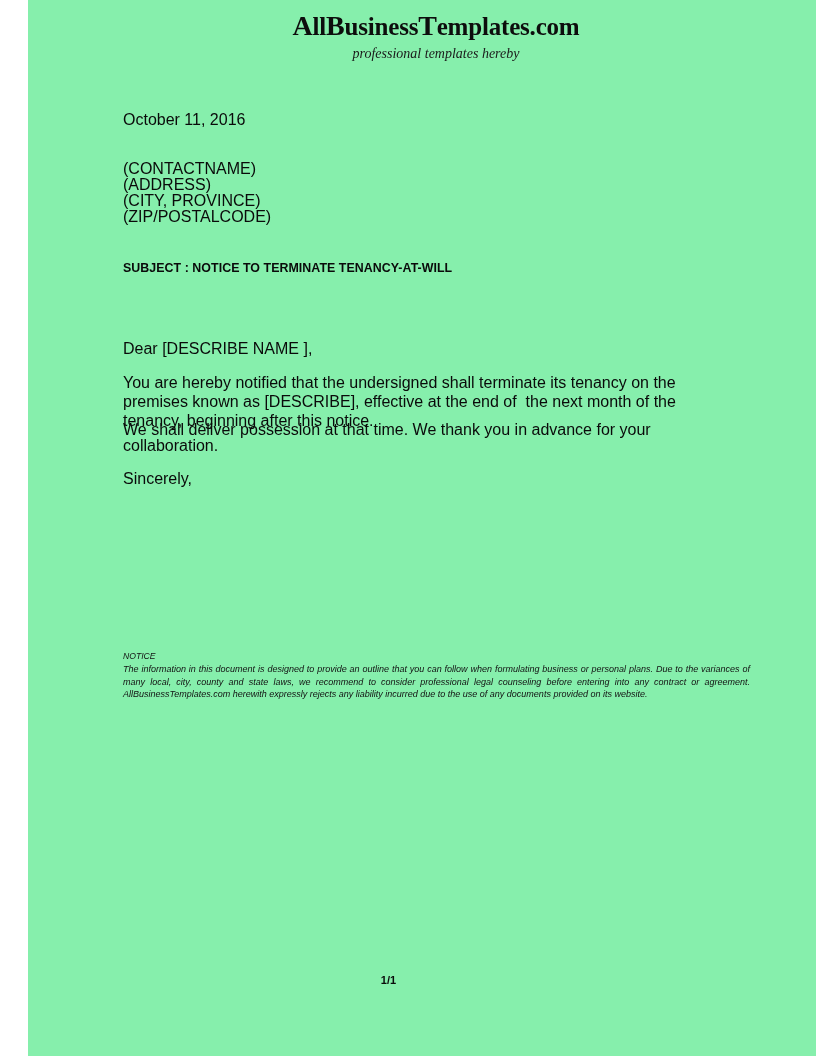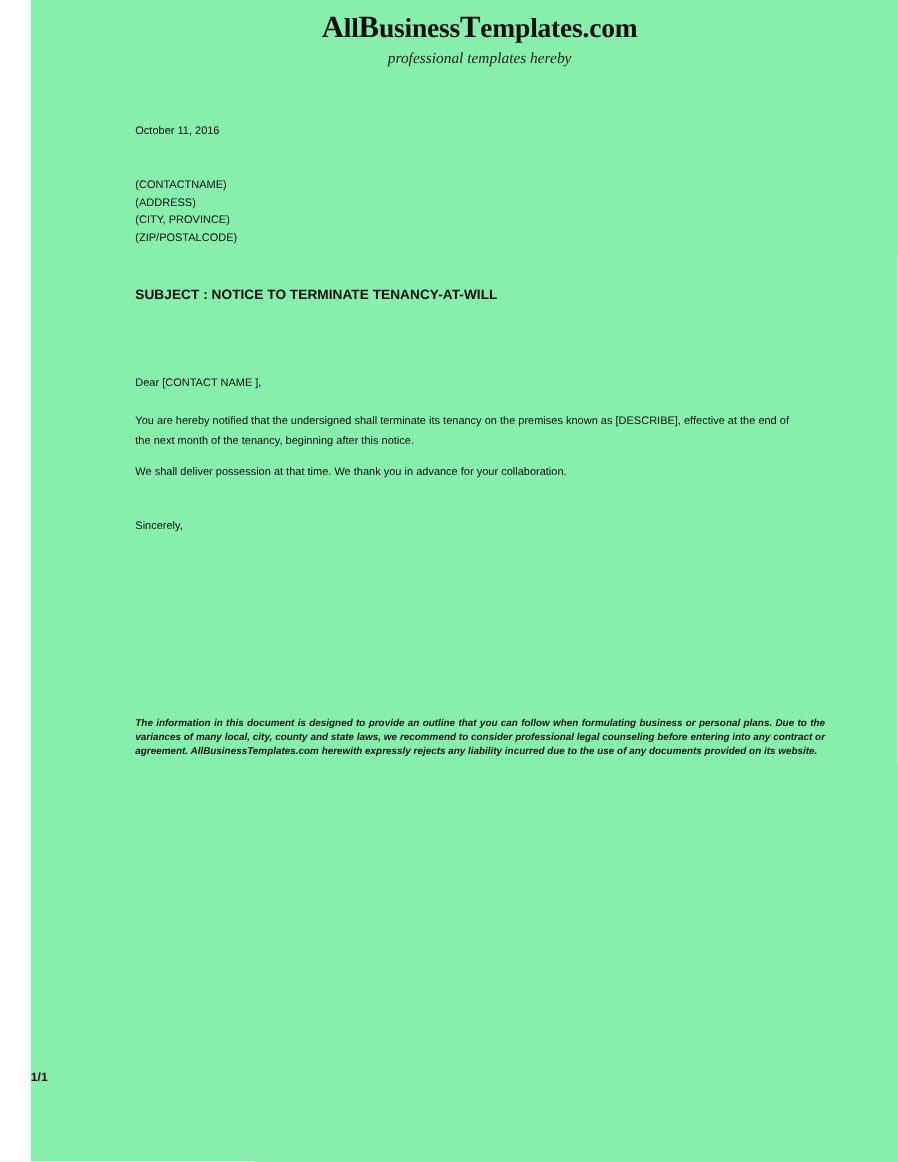--- a/index.html
+++ b/index.html
@@ -42,21 +42,21 @@
     font-size: 14px;
     line-height: 18px;
     margin-top: 4px;
     color: #1a1a1a;
   }
 
   
   .blk {
     position: absolute;
     left: 95px;
-    font-size: 10px;
+    font-size: 16px;
     line-height: 16px;
     color: #0a0a0a;
     white-space: pre-wrap;
   }
   .date-line   { top: 112px; }
   .address     { top: 161px; }
   .subject     { top: 260px; font-weight: bold; font-size: 12.4px; letter-spacing: 0.05px; }
   .salutation  { top: 341px; }
   .para-1      { top: 373px; width: 604px; line-height: 19px; }
   .para-2      { top: 422px; width: 604px; }
@@ -72,34 +72,34 @@
   }
   .notice-label {
     font-size: 8.6px;
     font-style: italic;
     line-height: 12px;
     color: #121212;
   }
   .notice-body {
     font-size: 9px;
     font-style: italic;
-    font-weight: bold;
+    font-weight: normal;
     line-height: 12.6px;
     text-align: justify;
     color: #121212;
     margin-top: 1px;
   }
 
   
   .page-number {
     position: absolute;
     top: 974px;
     left: 0;
     width: 721px;
-    text-align: left;
+    text-align: center;
     font-size: 11px;
     font-weight: bold;
     color: #0a0a0a;
   }
 </style>
 </head>
 <body>
 
 <div class="page">
 
@@ -110,28 +110,29 @@
 
   <div class="blk date-line">October 11, 2016</div>
 
   <div class="blk address">(CONTACTNAME)
 (ADDRESS)
 (CITY, PROVINCE)
 (ZIP/POSTALCODE)</div>
 
   <div class="blk subject">SUBJECT : NOTICE TO TERMINATE TENANCY-AT-WILL</div>
 
-  <div class="blk salutation">Dear [CONTACT NAME ],</div>
+  <div class="blk salutation">Dear [DESCRIBE NAME ],</div>
 
   <div class="blk para-2">We shall deliver possession at that time. We thank you in advance for your collaboration.</div>
 
   <div class="blk para-1">You are hereby notified that the undersigned shall terminate its tenancy on the premises known as [DESCRIBE], effective at the end of  the next month of the tenancy, beginning after this notice.</div>
 
   <div class="blk closing">Sincerely,</div>
 
 
   <div class="notice-wrap">
+    <div class="notice-label">NOTICE</div>
     <div class="notice-body">The information in this document is designed to provide an outline that you can follow when formulating business or personal    plans. Due to the variances of many local, city, county and state laws, we recommend to consider professional legal counseling before entering into any contract or agreement. AllBusinessTemplates.com herewith expressly rejects any liability incurred due to the use of any documents provided on its website.</div>
   </div>
 
   <div class="page-number">1/1</div>
 
 </div>
 
 </body></html>

